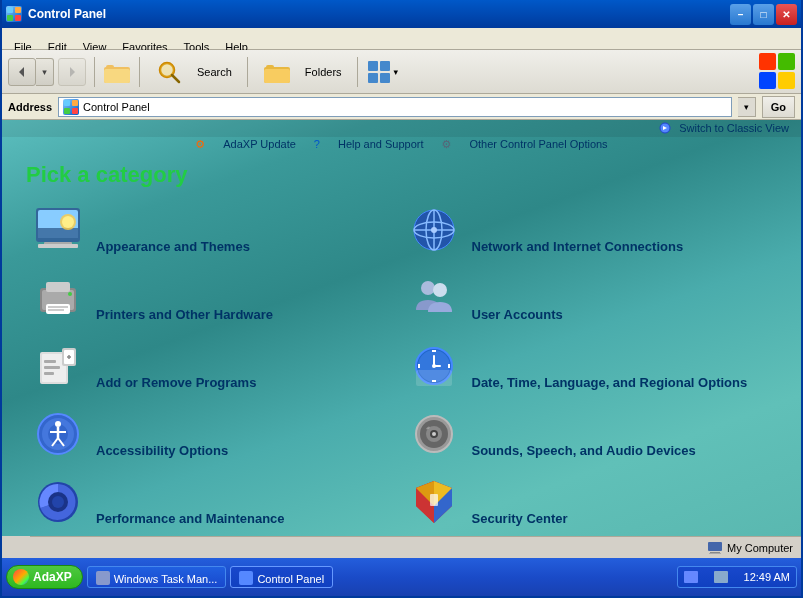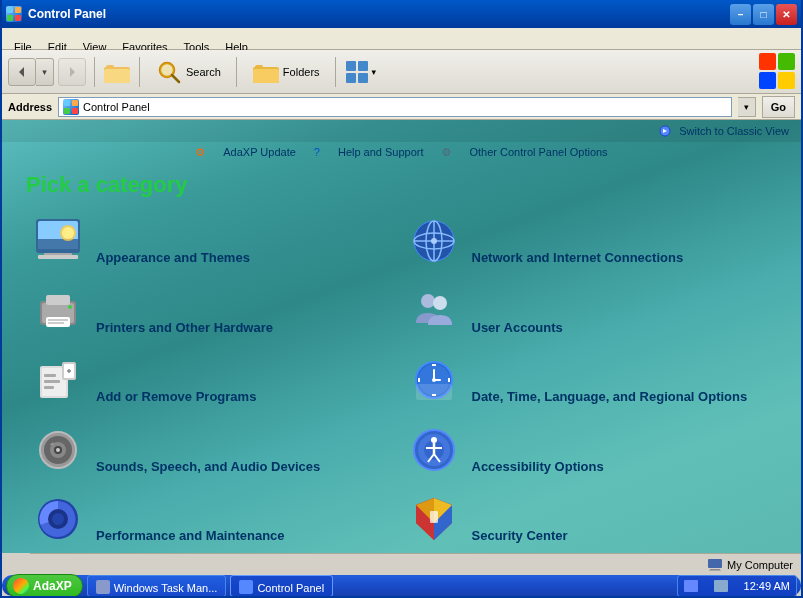--- a/index.html
+++ b/index.html
@@ -51,21 +51,21 @@
     .toolbar {
       background: linear-gradient(to bottom, #f0efea, #dddbd2);
       height: 44px;
       display: flex;
       align-items: center;
       padding: 0 6px;
       gap: 4px;
       border-bottom: 1px solid #aca899;
     }
     .toolbar-btn {
-      display: flex; align-items: center; gap: 3px;
+      display: flex; align-items: center; gap: 14px;
       padding: 3px 6px;
       background: transparent;
       border: 1px solid transparent;
       cursor: pointer;
       border-radius: 3px;
       font-size: 11px;
     }
     .nav-arrow {
       width: 28px; height: 28px;
       background: linear-gradient(to bottom, #e8e6de, #d0cec5);
@@ -201,26 +201,25 @@
       align-items: center;
       justify-content: flex-end;
       padding: 0 8px;
       border-top: 1px solid #aca899;
       margin-left: 28px;
     }
 
     
     .taskbar {
       background: linear-gradient(to bottom, #245edc 0%, #1a4bc8 50%, #1840b0 100%);
-      height: 21px;
+      height: 38px;
       display: flex;
       align-items: center;
       padding: 0 4px;
       gap: 4px;
-      border-radius: 10px;
     }
     .start-btn {
       background: linear-gradient(to bottom, #4ec840 0%, #2eb820 100%);
       border: 1px solid #1a8810;
       border-radius: 12px;
       padding: 2px 10px 2px 6px;
       color: white;
       font-size: 12px;
       font-weight: bold;
       cursor: pointer;
@@ -500,46 +499,46 @@
 
             <rect x="6" y="28" width="36" height="16" rx="2" fill="rgba(255,255,255,0.15)"></rect>
           </svg>
         </div>
         <span class="category-label">Date, Time, Language, and Regional Options</span>
       </div>
 
       <div class="category-item">
         <div class="category-icon">
           <svg width="48" height="48" viewBox="0 0 48 48">
+            <circle cx="24" cy="24" r="20" fill="#3366cc" stroke="#5588ff" stroke-width="2"></circle>
+            <circle cx="24" cy="24" r="16" fill="#4477dd"></circle>
+            <circle cx="24" cy="24" r="10" fill="#3366cc"></circle>
+
+            <circle cx="24" cy="14" r="3" fill="white"></circle>
+            <line x1="24" y1="17" x2="24" y2="28" stroke="white" stroke-width="2.5"></line>
+            <line x1="16" y1="22" x2="32" y2="22" stroke="white" stroke-width="2"></line>
+            <line x1="24" y1="28" x2="18" y2="36" stroke="white" stroke-width="2"></line>
+            <line x1="24" y1="28" x2="30" y2="36" stroke="white" stroke-width="2"></line>
+          </svg>
+        </div>
+        <span class="category-label">Accessibility Options</span>
+      </div>
+
+      <div class="category-item">
+        <div class="category-icon">
+          <svg width="48" height="48" viewBox="0 0 48 48">
             <circle cx="24" cy="24" r="18" fill="#999999" stroke="#bbbbbb" stroke-width="2"></circle>
             <circle cx="24" cy="24" r="14" fill="#666666"></circle>
             <circle cx="24" cy="24" r="8" fill="#888888"></circle>
             <circle cx="24" cy="24" r="4" fill="#444444"></circle>
             <circle cx="24" cy="24" r="2" fill="#cccccc"></circle>
             <ellipse cx="18" cy="18" rx="2" ry="1" fill="rgba(255,255,255,0.3)" transform="rotate(-30 18 18)"></ellipse>
           </svg>
         </div>
         <span class="category-label">Sounds, Speech, and Audio Devices</span>
-      </div>
-
-      <div class="category-item">
-        <div class="category-icon">
-          <svg width="48" height="48" viewBox="0 0 48 48">
-            <circle cx="24" cy="24" r="20" fill="#3366cc" stroke="#5588ff" stroke-width="2"></circle>
-            <circle cx="24" cy="24" r="16" fill="#4477dd"></circle>
-            <circle cx="24" cy="24" r="10" fill="#3366cc"></circle>
-
-            <circle cx="24" cy="14" r="3" fill="white"></circle>
-            <line x1="24" y1="17" x2="24" y2="28" stroke="white" stroke-width="2.5"></line>
-            <line x1="16" y1="22" x2="32" y2="22" stroke="white" stroke-width="2"></line>
-            <line x1="24" y1="28" x2="18" y2="36" stroke="white" stroke-width="2"></line>
-            <line x1="24" y1="28" x2="30" y2="36" stroke="white" stroke-width="2"></line>
-          </svg>
-        </div>
-        <span class="category-label">Accessibility Options</span>
       </div>
 
       <div class="category-item">
         <div class="category-icon">
           <svg width="48" height="48" viewBox="0 0 48 48">
             <circle cx="24" cy="24" r="20" fill="#2244aa"></circle>
             <path d="M24 24 L24 6 A18 18 0 1 1 6.5 30 Z" fill="#4466dd"></path>
             <path d="M24 24 L6.5 30 A18 18 0 0 1 24 6 Z" fill="#6688ff"></path>
             <circle cx="24" cy="24" r="10" fill="#1a3388"></circle>
             <circle cx="24" cy="24" r="6" fill="#2244aa"></circle>

